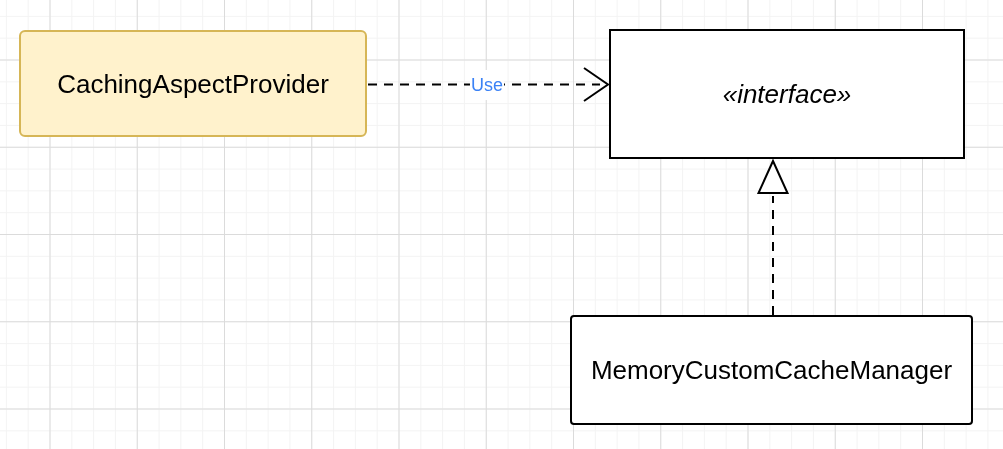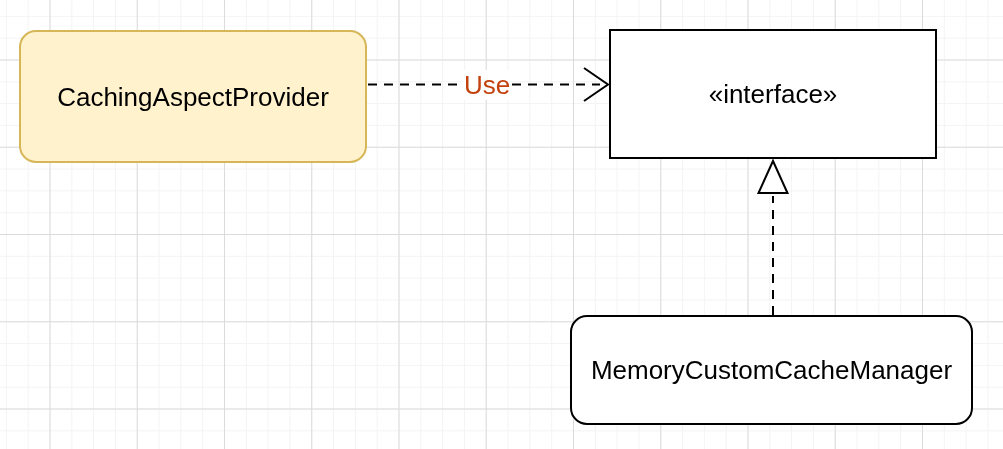--- a/index.html
+++ b/index.html
@@ -54,45 +54,46 @@
     flex-direction: column;
     align-items: center;
     justify-content: center;
     text-align: center;
     font-size: 26px;
     color: #000000;
     line-height: 30px;
   }
   .node-provider {
     left: 19px; top: 30px;
-    width: 348px; height: 133px;
+    width: 348px; height: 107px;
     background: #FFF2CC;
     border: 2px solid #D6B656;
-    border-radius: 17px;
+    border-radius: 6px;
   }
   .node-interface {
     left: 609px; top: 29px;
-    width: 328px; height: 130px;
+    width: 356px; height: 130px;
     background: #FFFFFF;
     border: 2px solid #000000;
+    font-style: italic;
   }
   .node-impl {
     left: 570px; top: 315px;
     width: 403px; height: 110px;
     background: #FFFFFF;
     border: 2px solid #000000;
-    border-radius: 17px;
+    border-radius: 4px;
   }
   .edge-label {
     position: absolute;
     left: 487px; top: 85px;
     transform: translate(-50%, -50%);
     background: #FFFFFF;
-    font-size: 26px;
-    color: #c2410c;
+    font-size: 18px;
+    color: #3b82f6;
     padding: 0 1px;
     white-space: nowrap;
     line-height: 30px;
   }
 </style>
 </head>
 <body>
 
 <div class="canvas">
 

